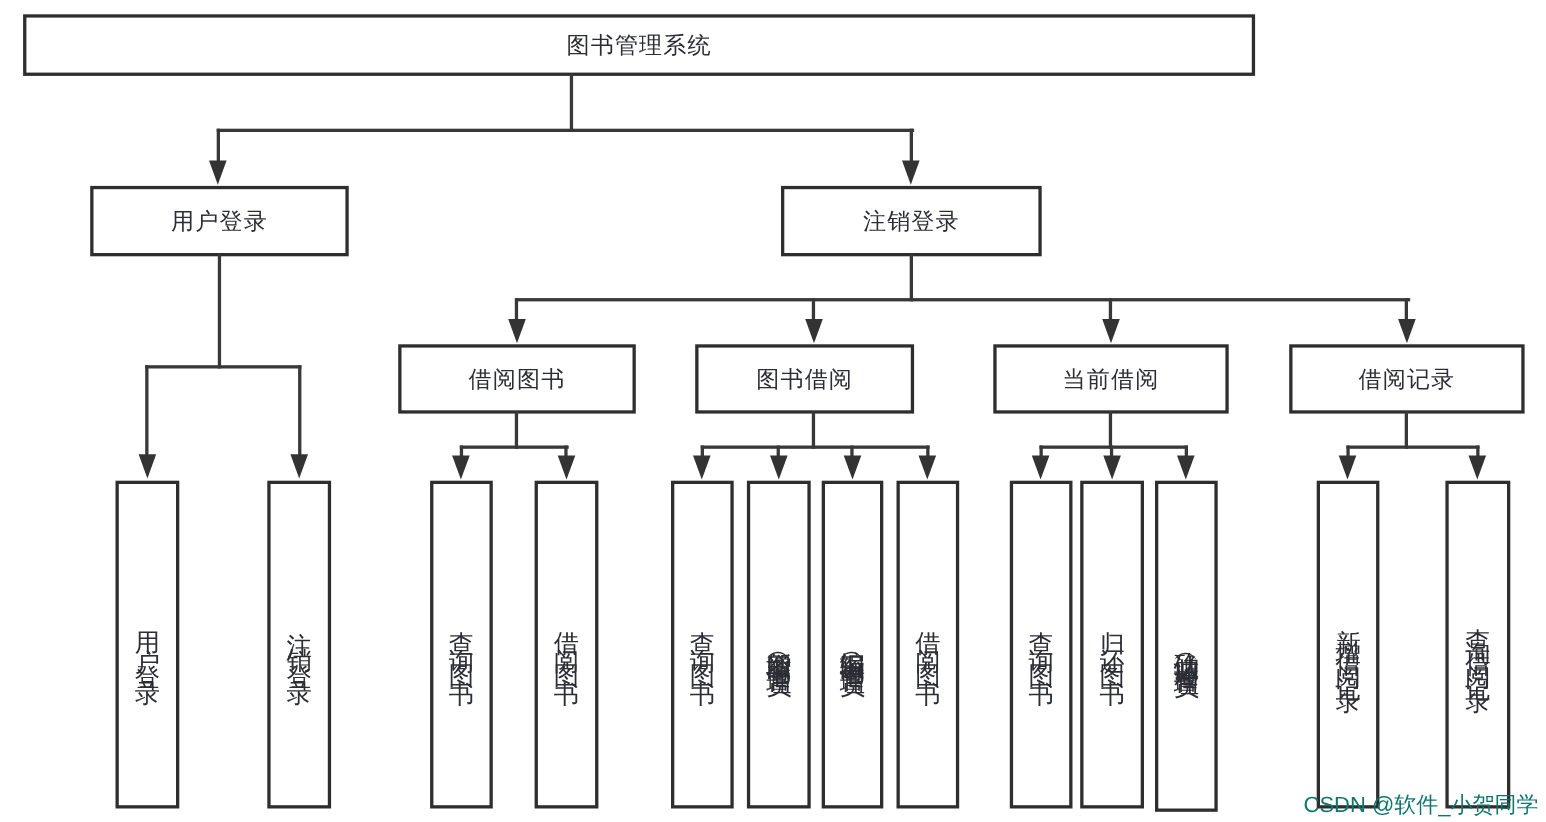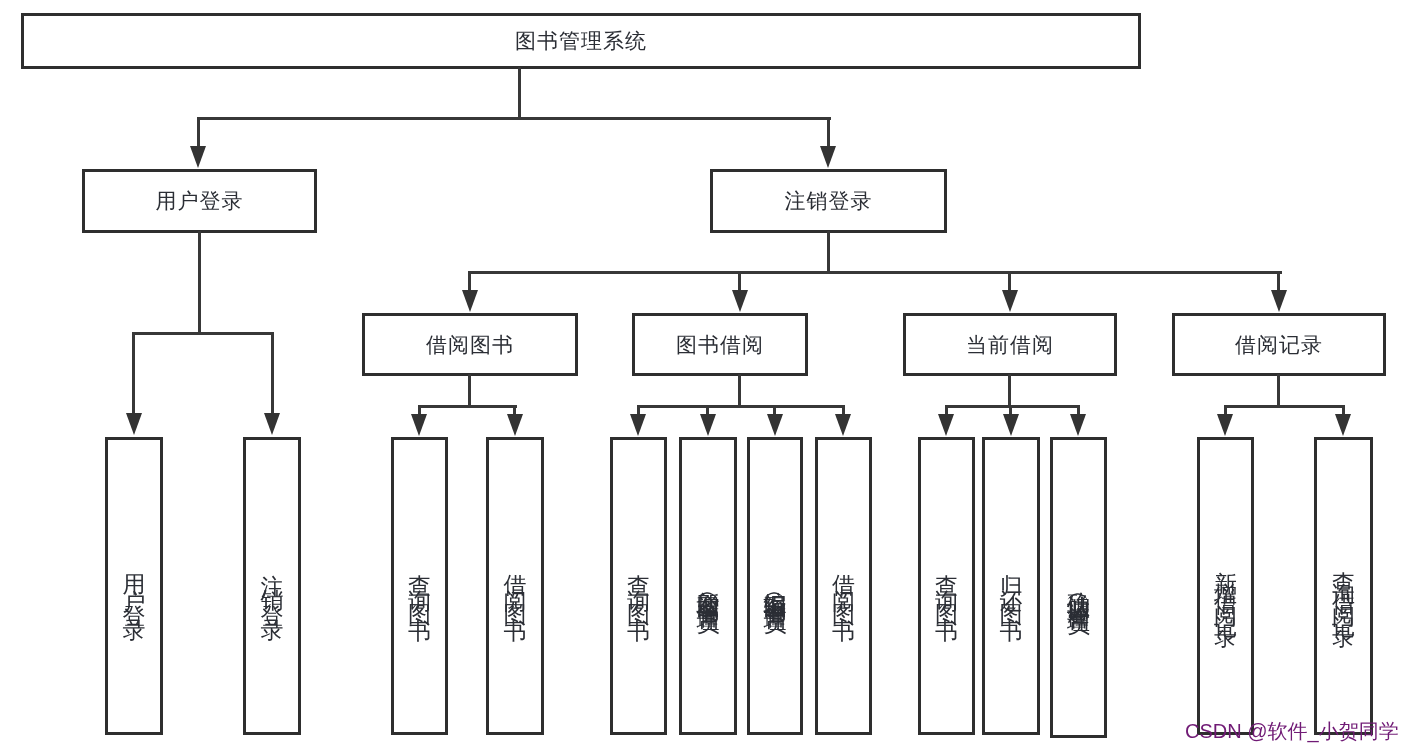--- a/index.html
+++ b/index.html
@@ -42,21 +42,21 @@
     border-left: 8px solid transparent;
     border-right: 8px solid transparent;
     border-top: 22px solid #333333;
   }
   
   .watermark {
     position: absolute;
     left: 1185px;
     top: 718px;
     font-size: 20px;
-    color: #701a75;
+    color: #0f766e;
     white-space: nowrap;
     z-index: 5;
   }
 </style>
 </head>
 <body>
 
 <div id="canvas">
 
   <div class="node hnode" style="left:21px; top:13px; width:1120px; height:56px;">
@@ -84,21 +84,21 @@
   <div class="line v" style="left:738px; top:271px; height:24px;"></div>
   <div class="arrow" style="left:732px; top:290px;"></div>
   <div class="line v" style="left:1008px; top:271px; height:24px;"></div>
   <div class="arrow" style="left:1002px; top:290px;"></div>
   <div class="line v" style="left:1277px; top:271px; height:24px;"></div>
   <div class="arrow" style="left:1271px; top:290px;"></div>
 
   <div class="node hnode" style="left:362px; top:313px; width:216px; height:63px;">
     <span>借阅图书</span>
   </div>
-  <div class="node hnode" style="left:632px; top:313px; width:176px; height:63px;">
+  <div class="node hnode" style="left:632px; top:313px; width:199px; height:63px;">
     <span>图书借阅</span>
   </div>
   <div class="node hnode" style="left:1172px; top:313px; width:214px; height:63px;">
     <span>借阅记录</span>
   </div>
   <div class="node hnode" style="left:903px; top:313px; width:214px; height:63px;">
     <span>当前借阅</span>
   </div>
 
   <div class="line v" style="left:198px; top:231px; height:104px;"></div>

